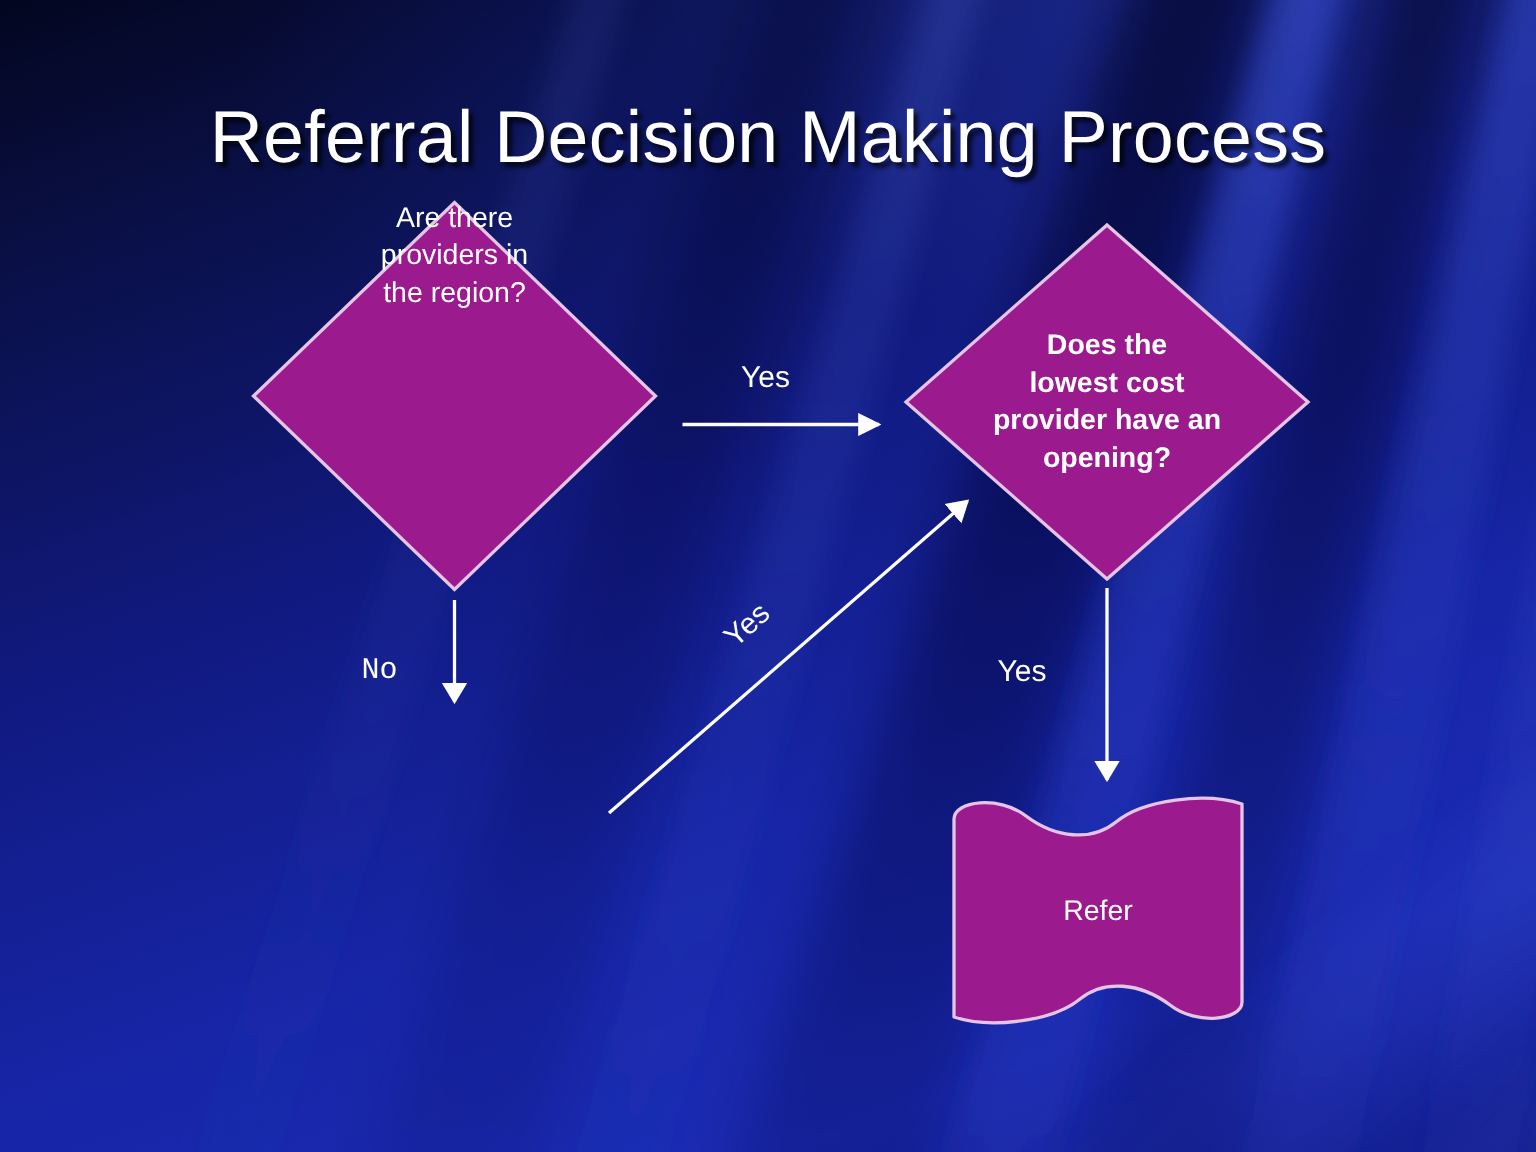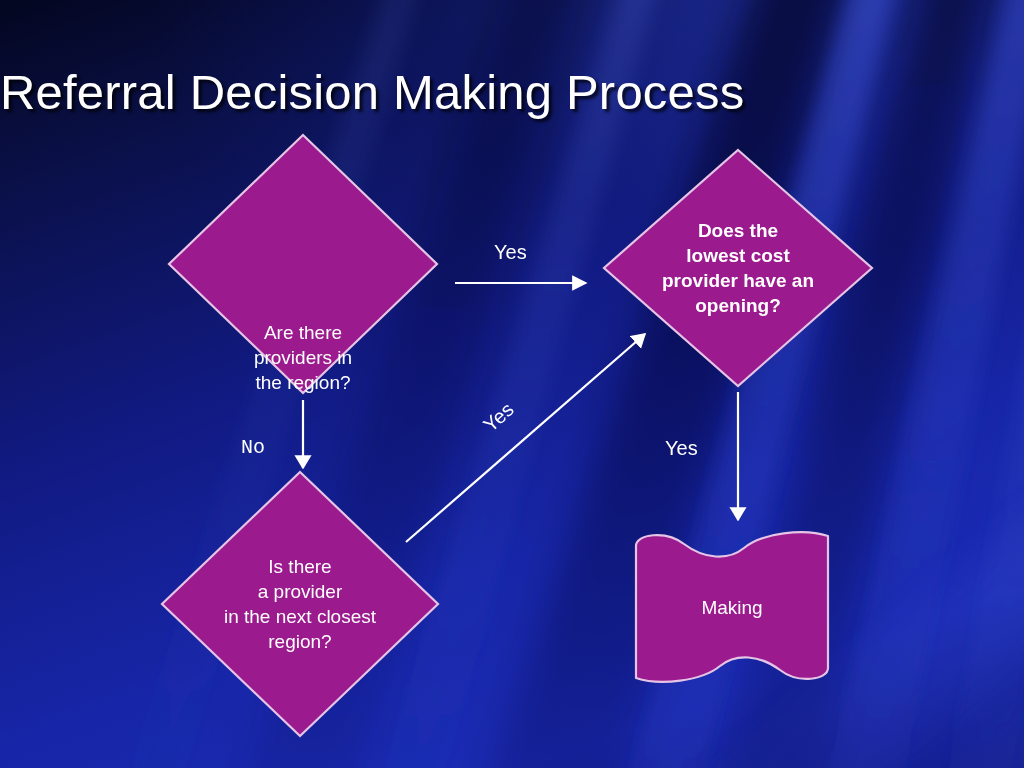--- a/index.html
+++ b/index.html
@@ -34,21 +34,21 @@
     height: 1400px;
     pointer-events: none;
   }
 
   
   #title {
     position: absolute;
     left: 0;
     top: 64px;
     width: 1024px;
-    text-align: left;
+    text-align: center;
     color: #ffffff;
     font-size: 49px;
     font-weight: 400;
     letter-spacing: 0.2px;
     white-space: nowrap;
     text-shadow: 3px 3px 3px rgba(0,0,0,0.75);
   }
 
   
   .shape {
@@ -70,21 +70,21 @@
     color: #ffffff;
     font-size: 19px;
     line-height: 25px;
     text-align: center;
     white-space: pre-line;
     pointer-events: none;
   }
   .shape-label.bold { font-weight: bold; }
 
   
-  #diamond-1 .shape-label { align-items: flex-end; padding-bottom: 14px; }
+  #diamond-1 .shape-label { align-items: flex-start; padding-bottom: 14px; }
   #diamond-2 .shape-label { padding-bottom: 8px; }
   #diamond-3 .shape-label { align-items: center; padding-bottom: 10px; }
   #diamond-3 .shape-label .txt { width: 300px; }
   #refer-banner .shape-label { align-items: center; padding-bottom: 2px; }
 
   
   .edge-label {
     position: absolute;
     color: #ffffff;
     font-size: 20px;
@@ -205,42 +205,31 @@
       <polygon points="136,2 270,120 136,238 2,120" fill="#9b1a8e" stroke="#e6c4e6" stroke-width="2.2"></polygon>
     </svg>
     <div class="shape-label bold">
       <span class="txt">Does the
 lowest cost
 provider have an
 opening?</span>
     </div>
   </div>
 
-  <div class="shape" id="diamond-3" style="left:160px; top:470px; width:280px; height:268px;">
-    <svg width="280" height="268" viewBox="0 0 280 268" xmlns="http://www.w3.org/2000/svg">
-      <polygon points="140,2 278,134 140,266 2,134" fill="#9b1a8e" stroke="#e6c4e6" stroke-width="2.2"></polygon>
-    </svg>
-    <div class="shape-label">
-      <span class="txt">Is there
-a provider
-in the next closest
-region?</span>
-    </div>
-  </div>
 
   <div class="shape" id="refer-banner" style="left:632px; top:528px; width:200px; height:158px;">
     <svg width="200" height="158" viewBox="0 0 200 158" xmlns="http://www.w3.org/2000/svg">
       <path d="M 4,18
                C 4,6 34,2 52,16
                C 72,31 96,33 112,20
                C 130,5 172,0 196,8
                L 196,140
                C 196,152 166,156 148,142
                C 128,127 104,125 88,138
                C 70,153 28,158 4,150
                Z" fill="#9b1a8e" stroke="#e6c4e6" stroke-width="2.2" stroke-linejoin="round"></path>
     </svg>
     <div class="shape-label">
-      <span class="txt">Making</span>
+      <span class="txt">Refer</span>
     </div>
   </div>
 
 </div>
 
 </body></html>

